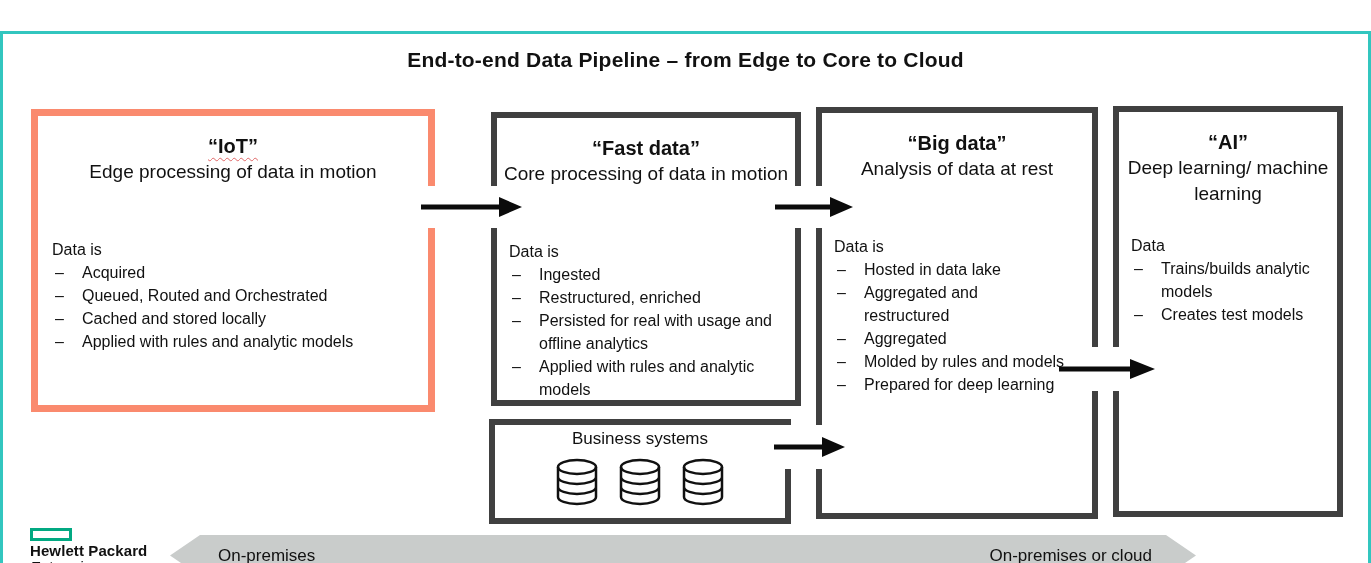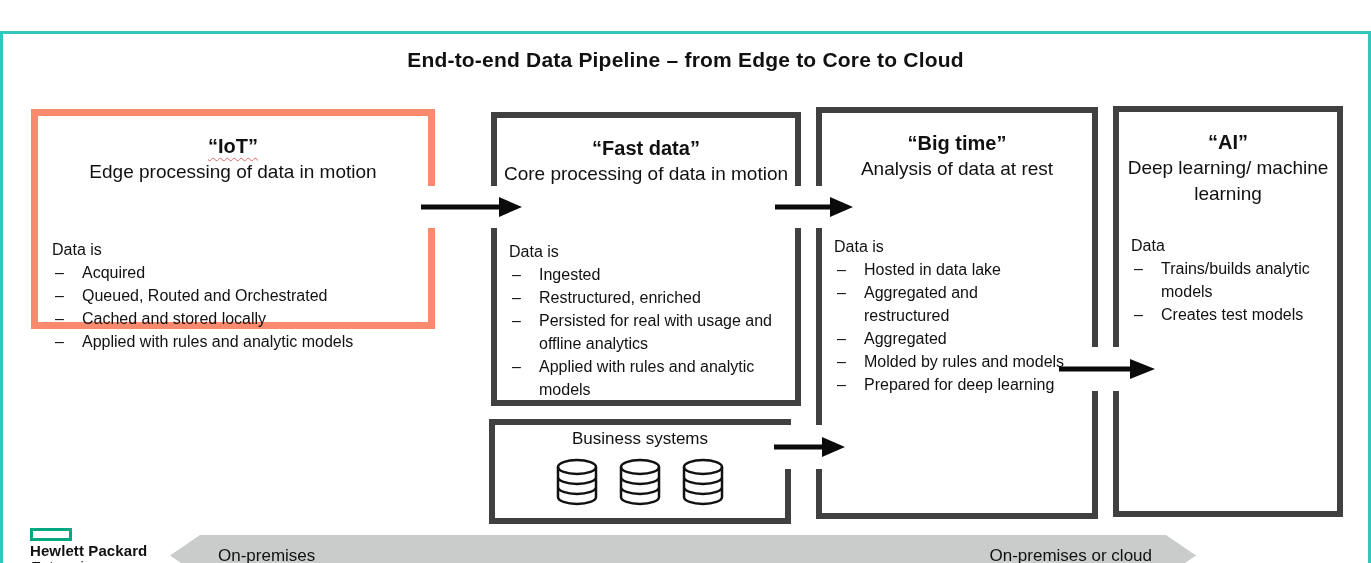--- a/index.html
+++ b/index.html
@@ -51,21 +51,21 @@
   .logo-line1 { font-size:15px; font-weight:bold; line-height:16px; margin-top:2px; letter-spacing:0.1px; }
   .logo-line2 { font-size:15px; line-height:15px;font-style:italic; }
 </style>
 </head>
 <body>
 
 <div id="slide">
 
   <div class="page-title">End-to-end Data Pipeline – from Edge to Core to Cloud</div>
 
-  <div class="box salmon" id="box-iot" style="left:28px; top:75px; width:404px; height:220px;">
+  <div class="box salmon" id="box-iot" style="left:28px; top:75px; width:404px; height:303px;">
     <div class="box-title squiggle">“IoT”</div>
     <div class="box-subtitle">Edge processing of data in motion</div>
     <div class="box-body">
       <div class="box-lead">Data is</div>
       <div>
           <div class="bullet-row">
             <span class="dash">–</span>
             <span class="bullet-text">Acquired</span>
           </div>
           <div class="bullet-row">
@@ -104,21 +104,21 @@
           </div>
           <div class="bullet-row">
             <span class="dash">–</span>
             <span class="bullet-text">Applied with rules and analytic models</span>
           </div>
         </div>
     </div>
   </div>
 
   <div class="box slate" id="box-big" style="left:813px; top:73px; width:282px; height:412px;">
-    <div class="box-title">“Big time”</div>
+    <div class="box-title">“Big data”</div>
     <div class="box-subtitle">Analysis of data at rest</div>
     <div class="box-body">
       <div class="box-lead">Data is</div>
       <div>
           <div class="bullet-row">
             <span class="dash">–</span>
             <span class="bullet-text">Hosted in data lake</span>
           </div>
           <div class="bullet-row">
             <span class="dash">–</span>

